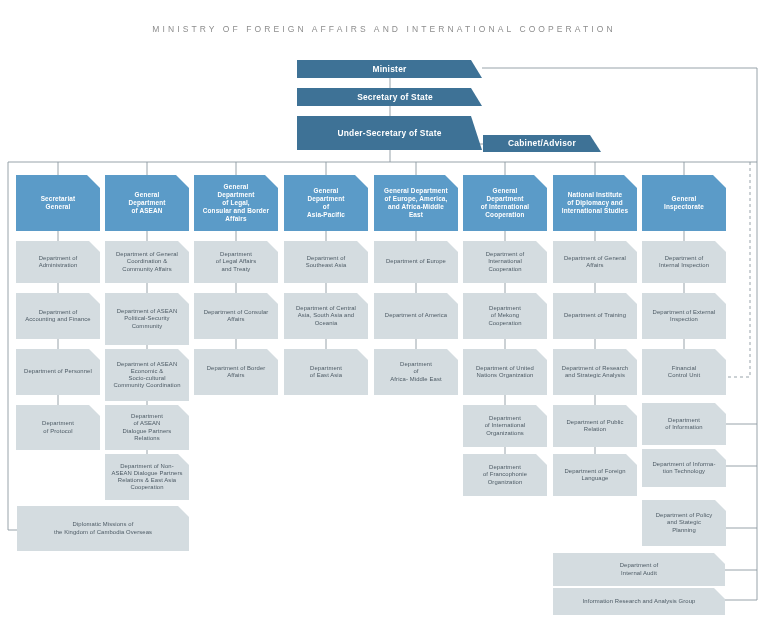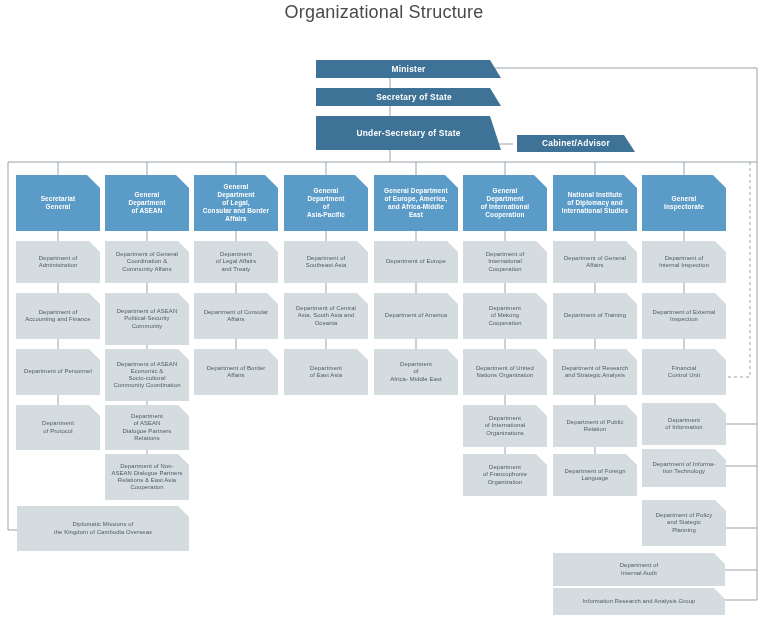--- a/index.html
+++ b/index.html
@@ -38,21 +38,20 @@
 
   
   .lvl-top{
     background:#3e7296;
     color:#ffffff;
     font-size:8.4px;
     font-weight:bold;
     letter-spacing:.25px;
     -webkit-clip-path:polygon(0 0, calc(100% - 11px) 0, 100% 100%, 0 100%);
     clip-path:polygon(0 0, calc(100% - 11px) 0, 100% 100%, 0 100%);
-    margin-left:19px;
   }
 
   
   .lvl-head{
     background:#5b9bc8;
     color:#ffffff;
     font-size:6.4px;
     font-weight:bold;
     letter-spacing:.15px;
     -webkit-clip-path:polygon(0 0, calc(100% - 13px) 0, 100% 13px, 100% 100%, 0 100%);
@@ -67,21 +66,21 @@
     letter-spacing:.1px;
     -webkit-clip-path:polygon(0 0, calc(100% - 11px) 0, 100% 11px, 100% 100%, 0 100%);
     clip-path:polygon(0 0, calc(100% - 11px) 0, 100% 11px, 100% 100%, 0 100%);
   }
 </style>
 </head>
 <body>
 
 <div id="chart">
 
-  <div class="title">Organizational Structure</div>
+  <div class="subtitle">MINISTRY OF FOREIGN AFFAIRS AND INTERNATIONAL COOPERATION</div>
 
   <svg class="lines" viewBox="0 0 768 617" preserveAspectRatio="none">
     <g stroke="#8c98a0" stroke-width="0.9" fill="none">
 
       <path d="M482 68 H757 V162"></path>
 
       <path d="M390 78 V90"></path>
       <path d="M390 106 V118"></path>
 
       <path d="M390 134 V162"></path>
@@ -160,21 +159,21 @@
 
   <div class="box lvl-top" style="left:297px;top:60px;width:185px;height:18px;">
     <span>Minister</span>
   </div>
   <div class="box lvl-top" style="left:297px;top:88px;width:185px;height:18px;padding-left:11px;">
     <span>Secretary of State</span>
   </div>
   <div class="box lvl-top" style="left:297px;top:116px;width:185px;height:34px;">
     <span>Under-Secretary of State</span>
   </div>
-  <div class="box lvl-top" style="left:498px;top:135px;width:118px;height:17px;">
+  <div class="box lvl-top" style="left:483px;top:135px;width:118px;height:17px;">
     <span>Cabinet/Advisor</span>
   </div>
 
   <div class="box lvl-head" style="left:16px;top:175px;width:84px;height:56px;">
     <span>Secretariat<br>General</span>
   </div>
   <div class="box lvl-head" style="left:105px;top:175px;width:84px;height:56px;">
     <span>General<br>Department<br>of ASEAN</span>
   </div>
   <div class="box lvl-head" style="left:194px;top:175px;width:84px;height:56px;">

